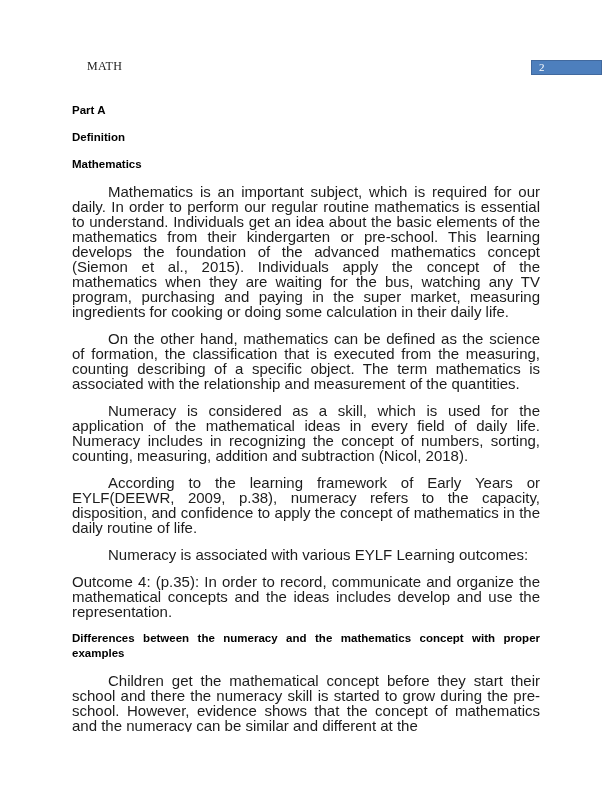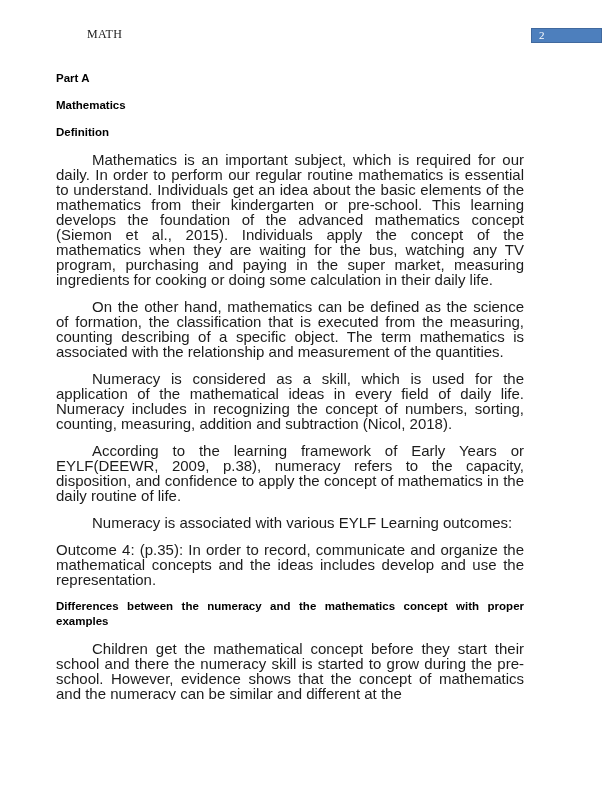--- a/index.html
+++ b/index.html
@@ -3,20 +3,21 @@
 <meta charset="utf-8">
 <style>
   html, body { margin: 0; padding: 0; background: #ffffff; }
   .page {
     position: relative;
     width: 612px;
     height: 700px;
     background: #ffffff;
     overflow: hidden;
     font-family: "Liberation Sans", sans-serif;
+    margin-top: 32px;
   }
   .running-head {
     position: absolute;
     left: 87px;
     top: 27px;
     font-family: "Liberation Serif", serif;
     font-size: 12px;
     color: #1a1a1a;
     letter-spacing: 0.3px;
   }
@@ -30,21 +31,21 @@
     border: 1px solid #41699e;
     box-sizing: border-box;
     color: #ffffff;
     font-family: "Liberation Serif", serif;
     font-size: 11px;
     line-height: 13px;
     padding-left: 7px;
   }
   .content {
     position: absolute;
-    left: 56px;
+    left: 72px;
     top: 71px;
     width: 468px;
     color: #1a1a1a;
   }
   .h {
     font-size: 11.5px;
     font-weight: bold;
     color: #000000;
     line-height: 15px;
     margin: 0 0 12px 0;
@@ -67,23 +68,23 @@
   <div class="running-head">MATH</div>
 
   <div class="page-number-box">
     <span>2</span>
   </div>
 
   <div class="content">
 
     <h2 class="h">Part A</h2>
 
+    <h2 class="h">Definition</h2>
+
     <h2 class="h">Mathematics</h2>
-
-    <h2 class="h">Definition</h2>
 
     <p class="p indent">Mathematics is an important subject, which is required for our daily. In order to perform our regular routine mathematics is essential to understand. Individuals get an idea about the basic elements of the mathematics from their kindergarten or pre-school. This learning develops the foundation of the advanced mathematics concept (Siemon et al., 2015). Individuals apply the concept of the mathematics when they are waiting for the bus, watching any TV program, purchasing and paying in the super market, measuring ingredients for cooking or doing some calculation in their daily life.</p>
 
     <p class="p indent">On the other hand, mathematics can be defined as the science of formation, the classification that is executed from the measuring, counting describing of a specific object. The term mathematics is associated with the relationship and measurement of the quantities.</p>
 
 
     <p class="p indent">Numeracy is considered as a skill, which is used for the application of the mathematical ideas in every field of daily life. Numeracy includes in recognizing the concept of numbers, sorting, counting, measuring, addition and subtraction (Nicol, 2018).</p>
 
     <p class="p indent">According to the learning framework of Early Years or EYLF(DEEWR, 2009, p.38), numeracy refers to the capacity, disposition, and confidence to apply the concept of mathematics in the daily routine of life.</p>
 

